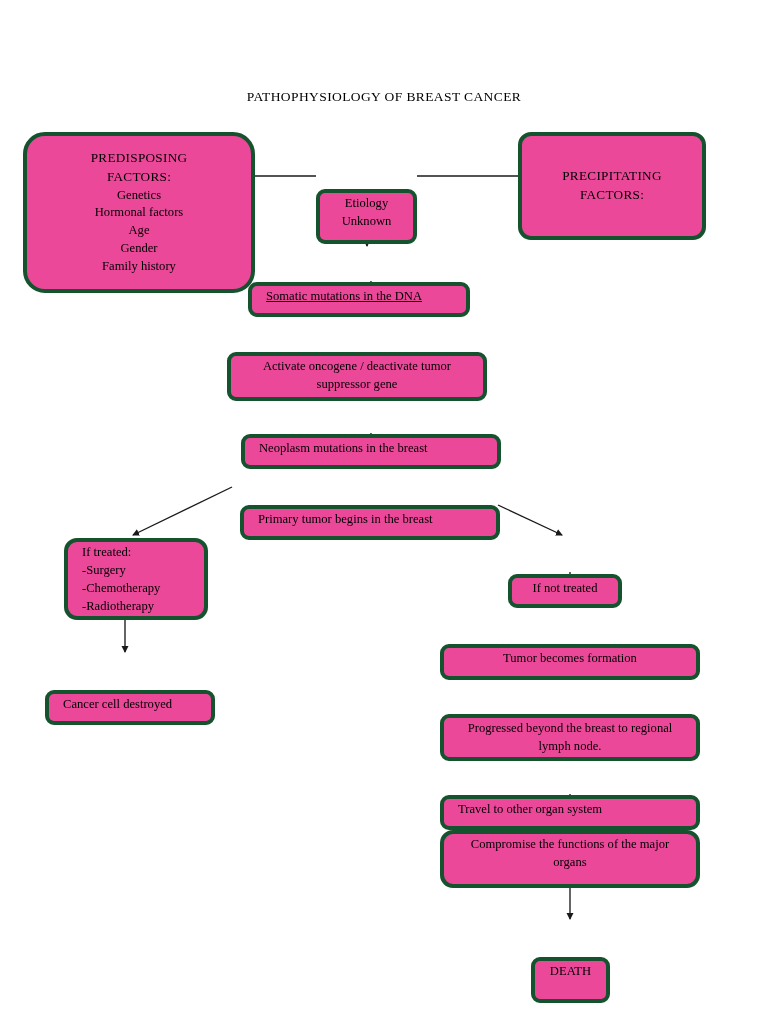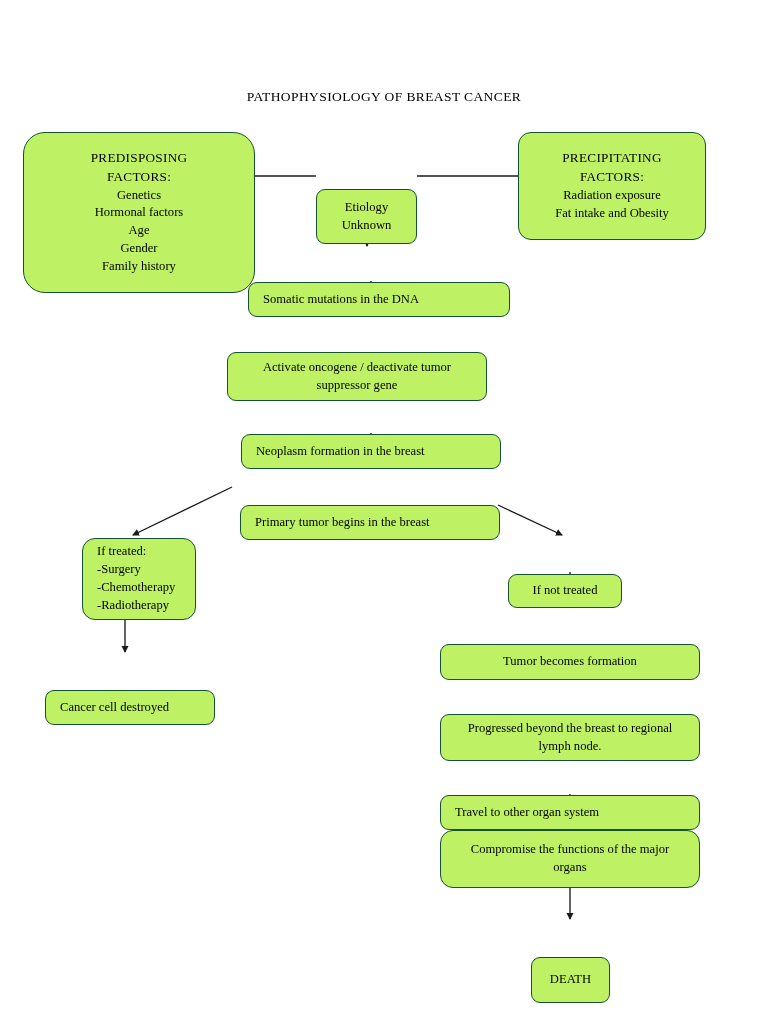--- a/index.html
+++ b/index.html
@@ -30,24 +30,24 @@
     top: 89px;
     width: 768px;
     text-align: center;
     font-size: 13.5px;
     letter-spacing: 0.4px;
     white-space: nowrap;
   }
   .node {
     position: absolute;
     box-sizing: border-box;
-    border: 1px solid #14532d;
-    background: #bef264;
+    border: 4px solid #14532d;
+    background: #ec4899;
     display: flex;
-    align-items: center;
+    align-items: flex-start;
     justify-content: center;
     text-align: center;
     font-size: 12.6px;
     line-height: 1.42;
     padding: 2px 6px;
   }
   .node .txt { display: block; width: 100%; white-space: pre-line; }
   .r-sm { border-radius: 9px; margin-top: 36px; }
   .r-md { border-radius: 13px; }
   .r-lg { border-radius: 22px; }
@@ -107,47 +107,45 @@
     <span class="txt">Genetics
 Hormonal factors
 Age
 Gender
 Family history</span>
   </div>
 
   <div class="node r-md" style="left:518px; top:132px; width:188px; height:108px; flex-direction:column;">
     <span class="txt hdr caps">PRECIPITATING
 FACTORS:</span>
-    <span class="txt">Radiation exposure
-Fat intake and Obesity</span>
   </div>
 
   <div class="node r-sm" style="left:316px; top:153px; width:101px; height:55px;">
     <span class="txt">Etiology
 Unknown</span>
   </div>
 
-  <div class="node r-sm align-left" style="left:248px; top:246px; width:262px; height:35px;">
+  <div class="node r-sm align-left" style="left:248px; top:246px; width:222px; height:35px;text-decoration:underline;">
     <span class="txt">Somatic mutations in the DNA</span>
   </div>
 
   <div class="node r-sm" style="left:227px; top:316px; width:260px; height:49px;">
     <span class="txt">Activate oncogene / deactivate tumor
 suppressor gene</span>
   </div>
 
   <div class="node r-sm align-left" style="left:241px; top:398px; width:260px; height:35px;">
-    <span class="txt">Neoplasm formation in the breast</span>
+    <span class="txt">Neoplasm mutations in the breast</span>
   </div>
 
   <div class="node r-sm align-left" style="left:240px; top:469px; width:260px; height:35px;">
     <span class="txt">Primary tumor begins in the breast</span>
   </div>
 
-  <div class="node r-md align-left" style="left:82px; top:538px; width:114px; height:82px;">
+  <div class="node r-md align-left" style="left:64px; top:538px; width:144px; height:82px;">
     <span class="txt">If treated:
 -Surgery
 -Chemotherapy
 -Radiotherapy</span>
   </div>
 
   <div class="node r-sm align-left" style="left:45px; top:654px; width:170px; height:35px;">
     <span class="txt">Cancer cell destroyed</span>
   </div>
 

